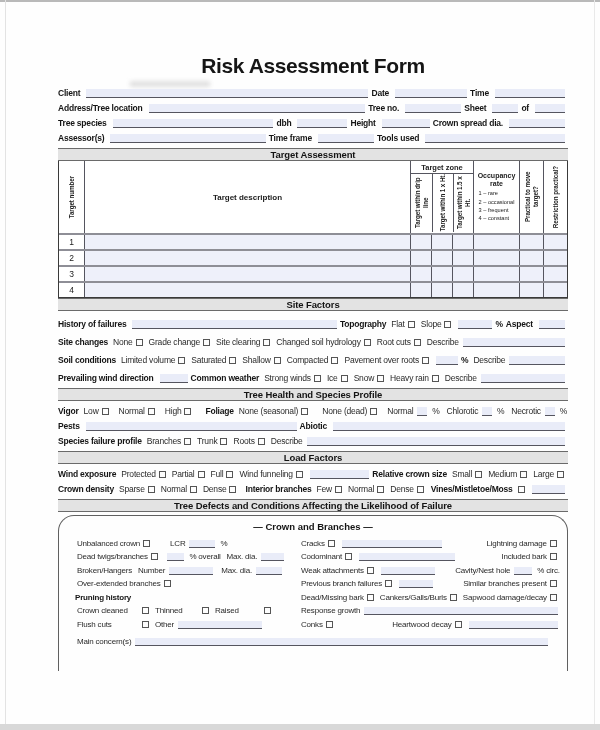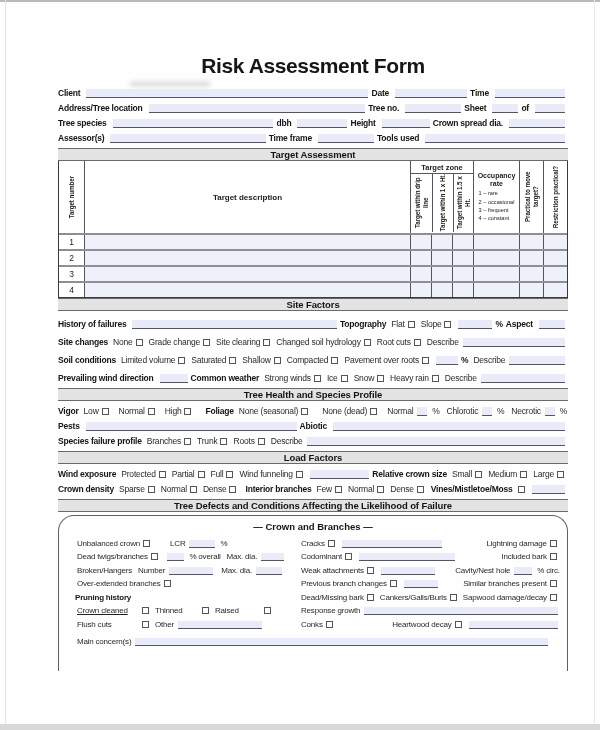--- a/index.html
+++ b/index.html
@@ -409,21 +409,21 @@
               <span class="ln" style="width: 26px;"></span>
             </div>
           <div class="fline">
               <span class="tx">Over-extended branches</span>
               <span class="cb"></span>
             </div>
           <div class="fline">
               <span class="lb">Pruning history</span>
             </div>
           <div class="fline">
-              <span class="cell" style="width: 78px; text-decoration: underline;">
+              <span class="cell" style="width: 78px;">
                 <span class="tx">Crown cleaned</span>
                 <span class="cb"></span>
               </span>
               <span class="cell" style="width: 60px;">
                 <span class="tx">Thinned</span>
                 <span class="cb"></span>
               </span>
               <span class="cell" style="width: 62px;">
                 <span class="tx">Raised</span>
                 <span class="cb"></span>
@@ -458,21 +458,21 @@
           <div class="fline">
               <span class="tx">Weak attachments</span>
               <span class="cb"></span>
               <span class="ln" style="width: 54px;"></span>
               <span class="fx" style="flex: 1 1 0%;"></span>
               <span class="tx">Cavity/Nest hole</span>
               <span class="ln" style="width: 18px;"></span>
               <span class="tx">% circ.</span>
             </div>
           <div class="fline">
-              <span class="tx">Previous branch changes</span>
+              <span class="tx">Previous branch failures</span>
               <span class="cb"></span>
               <span class="ln" style="width: 34px;"></span>
               <span class="fx" style="flex: 1 1 0%;"></span>
               <span class="tx">Similar branches present</span>
               <span class="cb"></span>
             </div>
           <div class="fline">
               <span class="tx">Dead/Missing bark</span>
               <span class="cb"></span>
               <span class="fx" style="flex: 1 1 0%;"></span>

